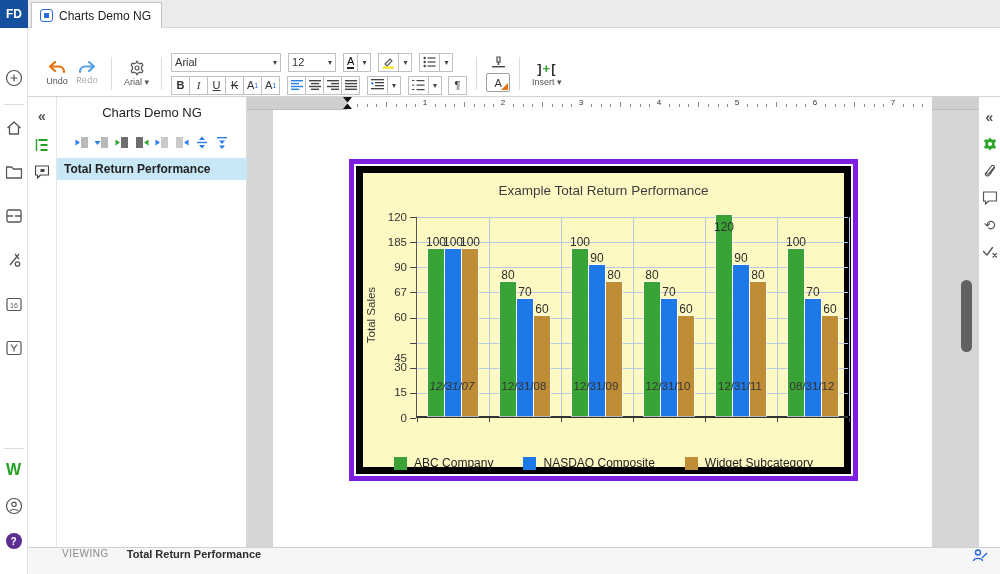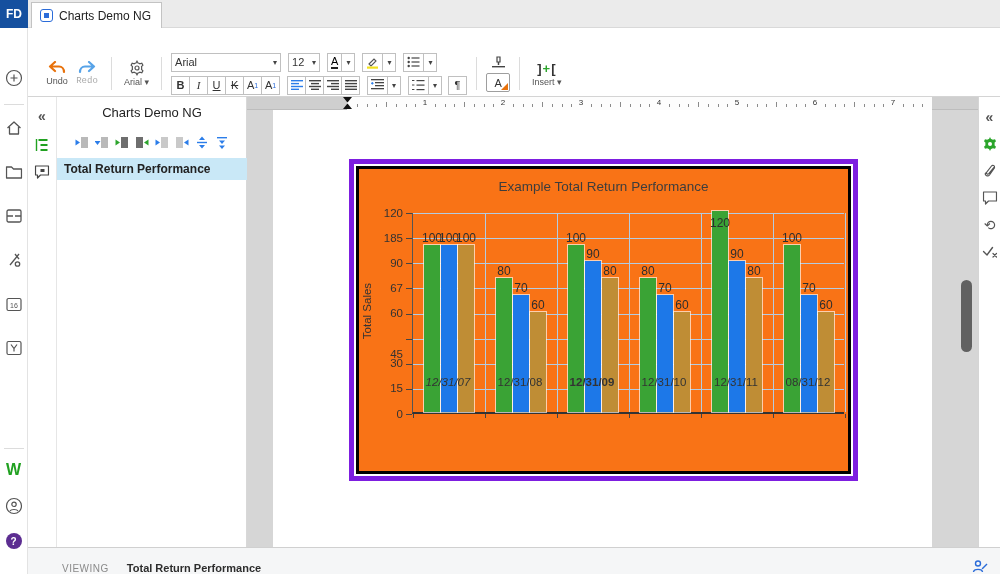--- a/index.html
+++ b/index.html
@@ -59,41 +59,41 @@
   .ruler { position:absolute; left:0; top:0; width:731px; height:13px; background:#cfcfcf; border-bottom:1px solid #bdbdbd; }
   .ruler-white { position:absolute; left:100px; top:0; width:585px; height:13px; background:#fdfdfd; }
   .ruler .tick { position:absolute; bottom:2px; width:1px; background:#8a8a8a; }
   .ruler .rnum { position:absolute; top:1px; font-size:8px; color:#333; transform:translateX(-50%); }
   .margin-marker { position:absolute; left:96px; top:0px; width:9px; height:12px; }
   .page { position:absolute; left:26px; top:13px; width:659px; height:437px; background:#fff; }
   .vscroll { position:absolute; left:714px; top:183px; width:11px; height:72px; background:#616161; border-radius:6px; }
 
   
   .chart-frame { position:absolute; left:102px; top:62px; width:509px; height:322px; border:5px solid #7d1ee0; background:#fff; }
-  .chart-inner { position:absolute; left:2px; top:2px; right:2px; bottom:2px; border:3px solid #000000; background:#f97316; }
+  .chart-inner { position:absolute; left:2px; top:2px; right:2px; bottom:2px; border:7px solid #000000; background:#fef9c3; }
   .chart-title { position:absolute; left:0; top:10px; width:100%; text-align:center; font-size:13.5px; color:#3d3d3d; }
   .y-axis-title { position:absolute; left:-62px; top:136px; width:140px; text-align:center; font-size:11.5px; color:#333; transform:rotate(-90deg); }
   #plot { position:absolute; left:53px; top:44px; width:432px; height:201px; border-left:1px solid #555; border-bottom:2px solid #333; }
   .hgrid { position:absolute; left:0; width:100%; height:1px; background:#b3cce2; }
   .vgrid { position:absolute; top:0; height:100%; width:1px; background:#b3cce2; }
   .ytick { position:absolute; left:-7px; width:6px; height:1px; background:#444; }
   .ylab { position:absolute; left:-42px; width:32px; text-align:right; font-size:11.5px; color:#333; }
   .xtick { position:absolute; bottom:-6px; width:1px; height:4px; background:#444; }
   .bar { position:absolute; bottom:0; width:16px; box-shadow:0 0 0 1px rgba(255,255,255,.65); }
   .dlabel { position:absolute; width:34px; text-align:center; font-size:12px; color:#2e2e2e; }
   .xlab { position:absolute; top:207px; width:72px; text-align:center; font-size:11.5px; color:#333; }
   .legend { position:absolute; left:0; top:283px; width:100%; display:flex; justify-content:center; gap:30px; }
   .leg-item { display:flex; align-items:center; gap:7px; font-size:12px; color:#222; }
   .leg-swatch { width:13px; height:13px; }
 
   
   .right-rail { position:absolute; left:978px; top:97px; width:22px; height:450px; background:#fff; border-left:1px solid #d5d5d5; }
 
   
-  .statusbar { position:absolute; left:28px; top:547px; width:972px; height:27px; background:#f5f6f7; border-top:1px solid #d0d0d0; display:flex; align-items:flex-end; padding:0 12px 0 34px; }
+  .statusbar { position:absolute; left:28px; top:547px; width:972px; height:27px; background:#f5f6f7; border-top:1px solid #d0d0d0; display:flex; align-items:flex-start; padding:0 12px 0 34px; }
   .status-mode { font-size:10px; color:#8a8a8a; letter-spacing:.5px; margin-right:18px; }
   .status-doc { font-size:11px; font-weight:bold; color:#2d2d2d; }
   .status-right { margin-left:auto; color:#2b6cd9; }
 
   .glyph { font-size:13px; color:#555; }
   svg { display:block; }
 </style>
 </head>
 <body>
 
@@ -136,21 +136,21 @@
       <span class="tlabel"><span>Arial</span> <span class="arr">▾</span></span>
     </div>
     <div class="vdiv"></div>
 
     <div class="two-rows">
       <div class="trow">
         <div class="combo" style="width:110px;">
           <span style="flex:1">Arial</span>
             <span class="arr">▾</span>
         </div>
-        <div class="combo" style="width:32px;">
+        <div class="combo" style="width:48px;">
           <span style="flex:1">12</span>
             <span class="arr">▾</span>
         </div>
         <div class="combo-split">
           <span class="part">
               <span style="font-size:11px;border-bottom:2px solid #222;line-height:11px;">A</span>
             </span>
           <span class="part dd">▾</span>
         </div>
         <div class="combo-split">
@@ -559,24 +559,38 @@
             <div class="bar" style="left: 371px; height: 167.5px; background: rgb(58, 163, 53);"></div>
             <div class="dlabel" style="left: 362px; top: 17.5px;">100</div>
             <div class="bar" style="left: 388px; height: 117.3px; background: rgb(29, 120, 232);"></div>
             <div class="dlabel" style="left: 379px; top: 67.7px;">70</div>
             <div class="bar" style="left: 405px; height: 100.5px; background: rgb(191, 141, 53);"></div>
             <div class="dlabel" style="left: 396px; top: 84.5px;">60</div>
           </div>
         <div id="xlabels">
             <div class="xlab" style="left: 53px; font-style: italic;">12/31/07</div>
             <div class="xlab" style="left: 125px;">12/31/08</div>
-            <div class="xlab" style="left: 197px; font-weight: bold;">12/31/09</div>
+            <div class="xlab" style="left: 197px;">12/31/09</div>
             <div class="xlab" style="left: 269px;">12/31/10</div>
             <div class="xlab" style="left: 341px;">12/31/11</div>
             <div class="xlab" style="left: 413px;">08/31/12</div>
+          </div>
+        <div class="legend" id="legend">
+            <div class="leg-item" style="display: flex;">
+              <div class="leg-swatch" style="background: rgb(58, 163, 53);"></div>
+              <div>ABC Company</div>
+            </div>
+            <div class="leg-item" style="display: flex;">
+              <div class="leg-swatch" style="background: rgb(29, 120, 232);"></div>
+              <div>NASDAQ Composite</div>
+            </div>
+            <div class="leg-item" style="display: flex;">
+              <div class="leg-swatch" style="background: rgb(191, 141, 53);"></div>
+              <div>Widget Subcategory</div>
+            </div>
           </div>
       </div>
     </div>
 
     <div class="vscroll"></div>
   </div>
 
   <div class="right-rail">
     <span class="rail-ico glyph" style="top:20px;font-size:14px;font-weight:bold;">«</span>
     <span class="rail-ico" style="top:47px;">

